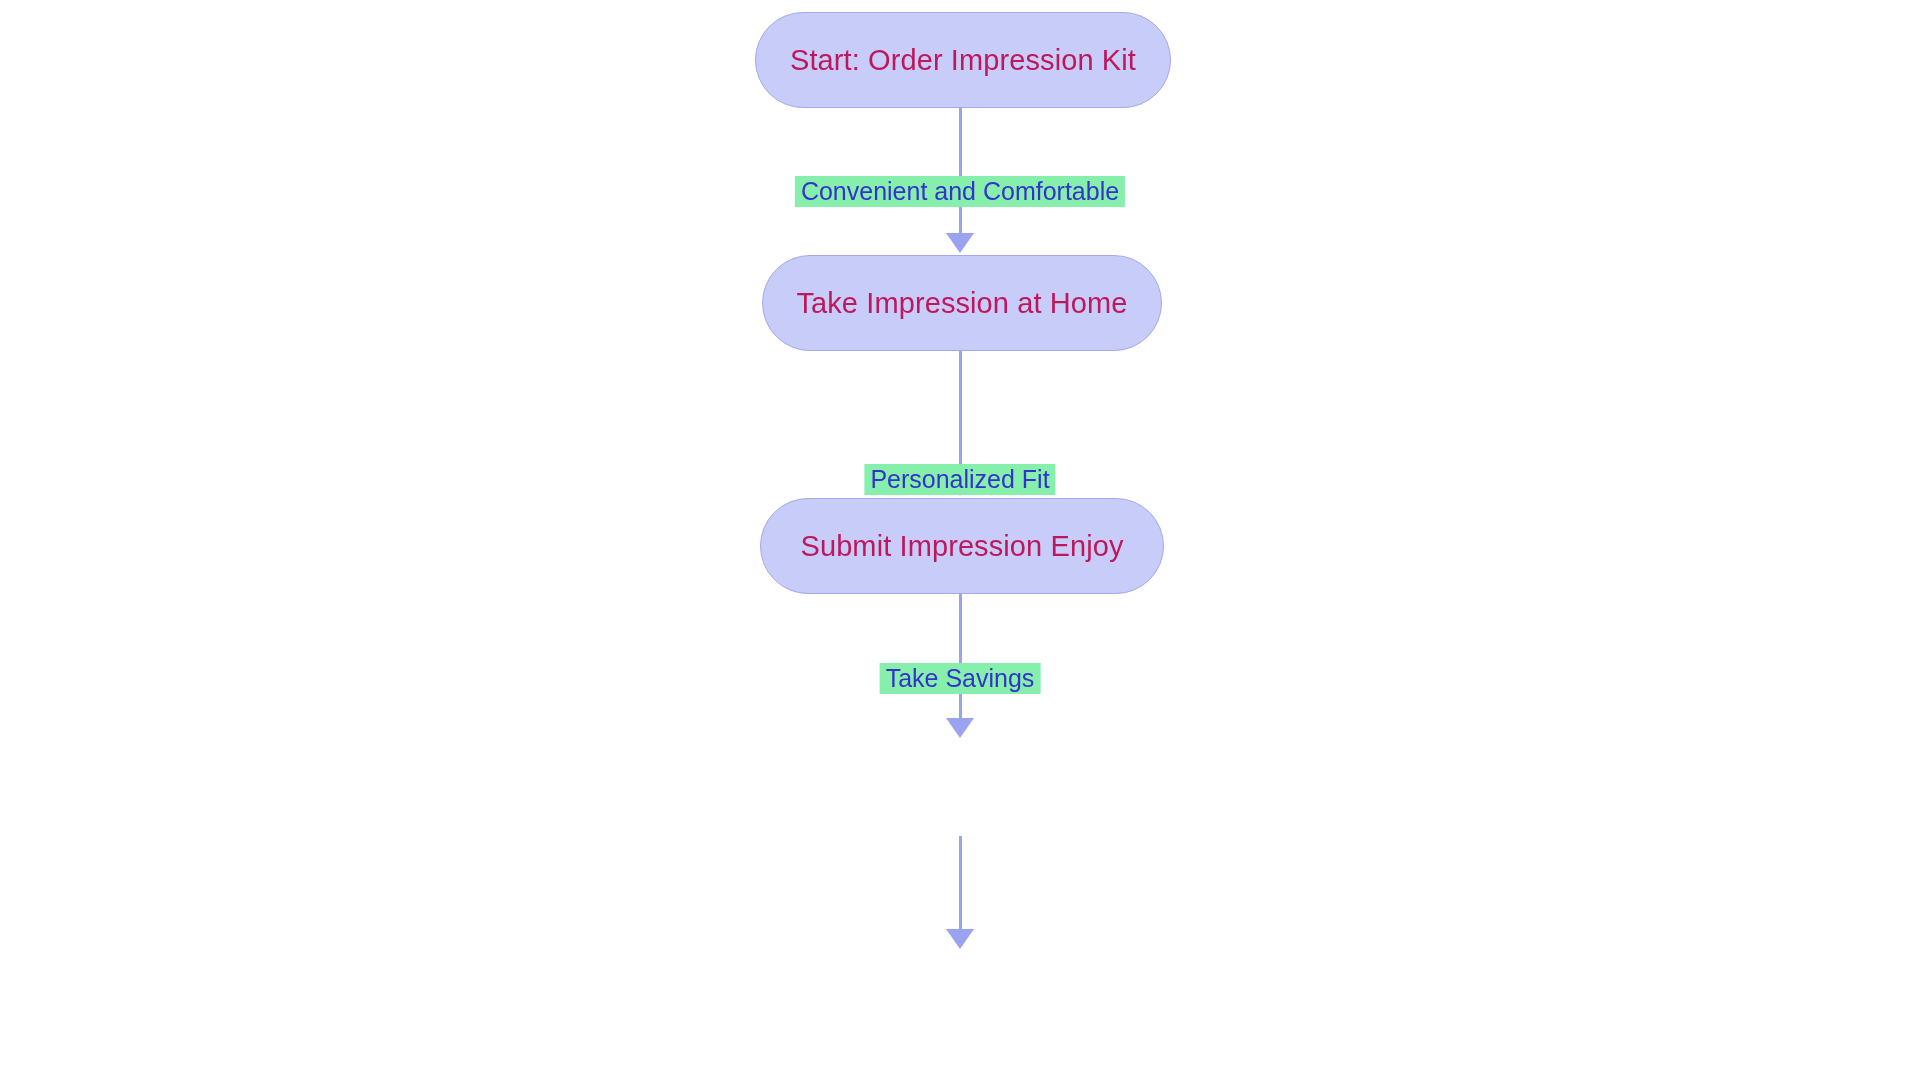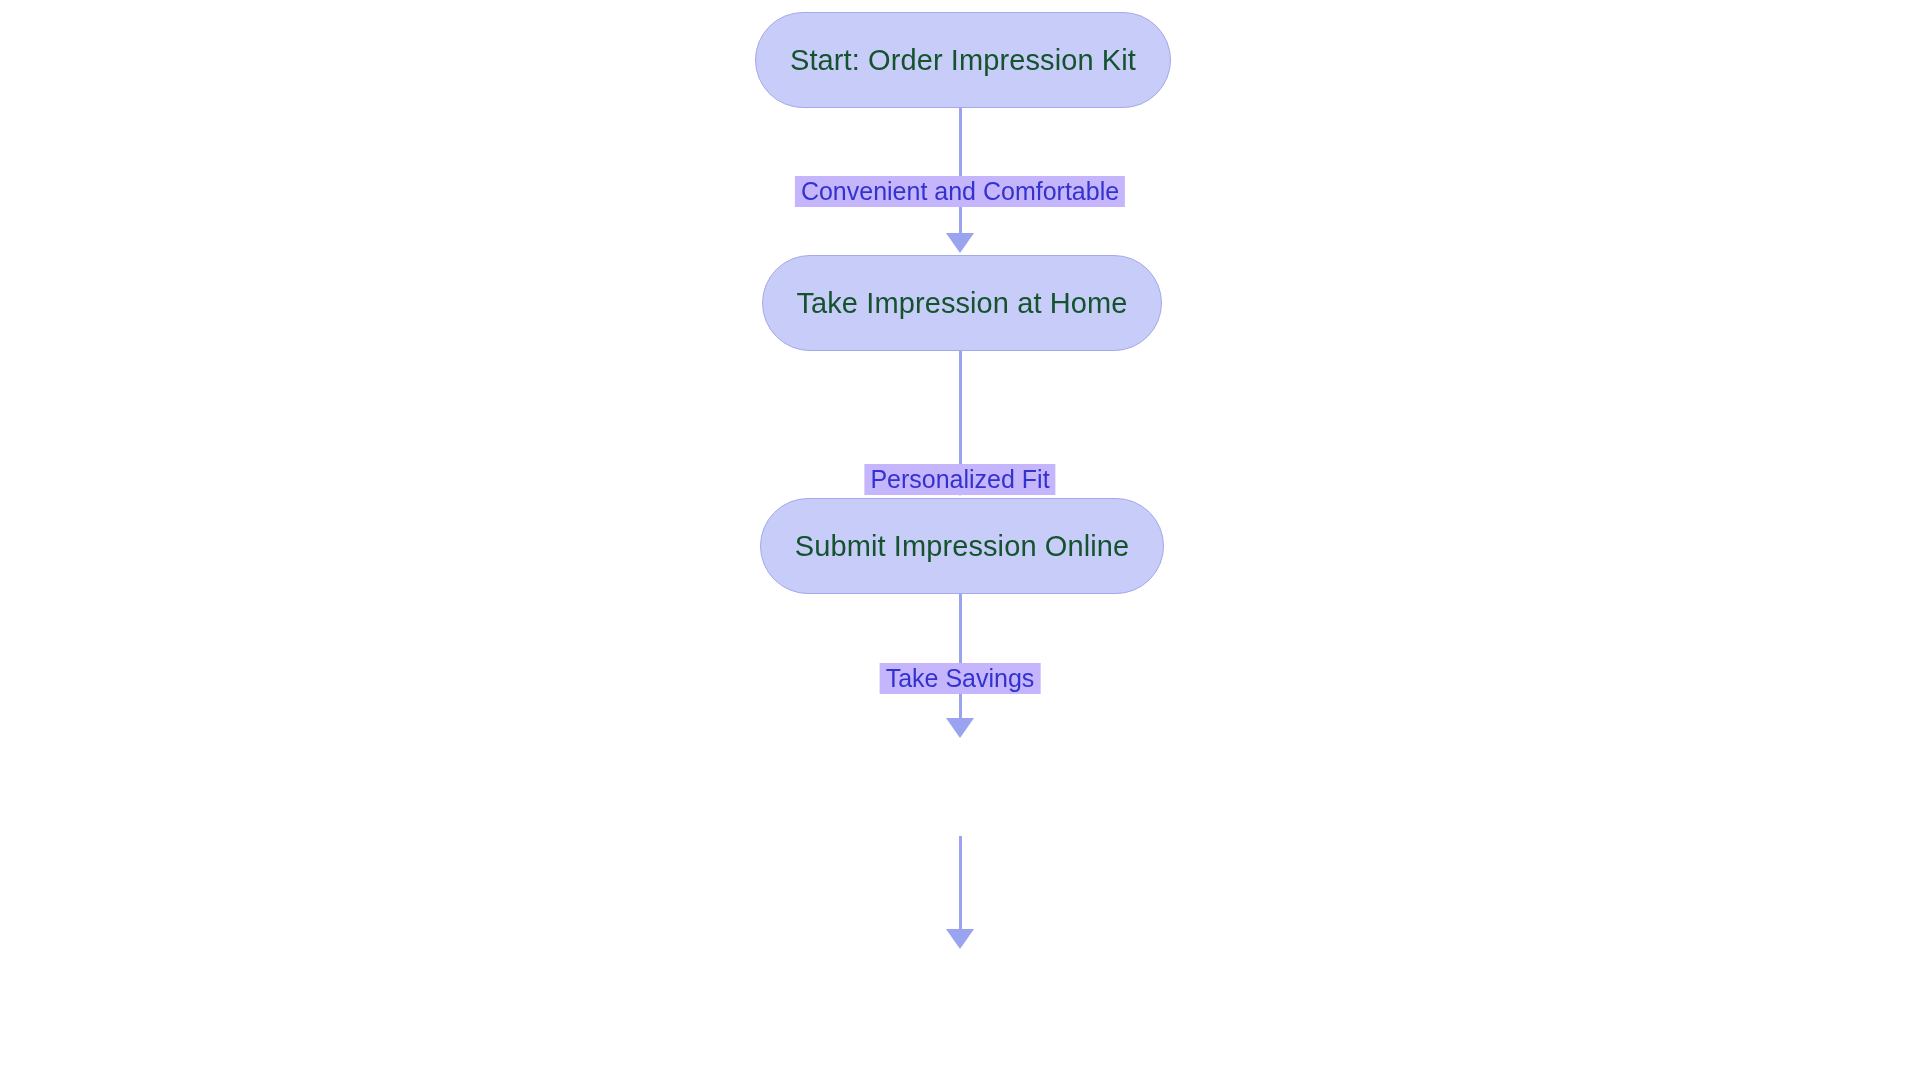--- a/index.html
+++ b/index.html
@@ -22,21 +22,21 @@
   
   .node {
     position: absolute;
     box-sizing: border-box;
     display: flex;
     align-items: center;
     justify-content: center;
     background: #c8ccf9;
     border: 1.4px solid #a3a9ea;
     border-radius: 999px;
-    color: #14532d;
+    color: #be185d;
     font-size: 29px;
     font-weight: 400;
     letter-spacing: 0.1px;
     white-space: nowrap;
     line-height: 1;
     z-index: 3;
   }
   .node-label {
     display: block;
   }
@@ -74,21 +74,21 @@
   .a2 { top: 476px; }
   .a3 { top: 718px; }
   .a4 { top: 929px; }
 
   
   .edge-label {
     position: absolute;
     transform: translateX(-50%);
     left: 960px;
     color: #3333cc;
-    background: #c4b5fd;
+    background: #86efac;
     font-size: 25px;
     line-height: 1;
     padding: 3px 6px;
     white-space: nowrap;
     z-index: 4;
   }
   .l1 { top: 176px; }
   .l2 { top: 420px; margin-top: 44px; }
   .l3 { top: 663px; }
 </style>
@@ -107,21 +107,21 @@
 
   <div class="node n2">
     <span class="node-label">Take Impression at Home</span>
   </div>
 
   <div class="edge-line e2"></div>
   <div class="arrow-head a2"></div>
   <div class="edge-label l2">Personalized Fit</div>
 
   <div class="node n3">
-    <span class="node-label">Submit Impression Online</span>
+    <span class="node-label">Submit Impression Enjoy</span>
   </div>
 
   <div class="edge-line e3"></div>
   <div class="arrow-head a3"></div>
   <div class="edge-label l3">Take Savings</div>
 
 
   <div class="edge-line e4"></div>
   <div class="arrow-head a4"></div>
 

